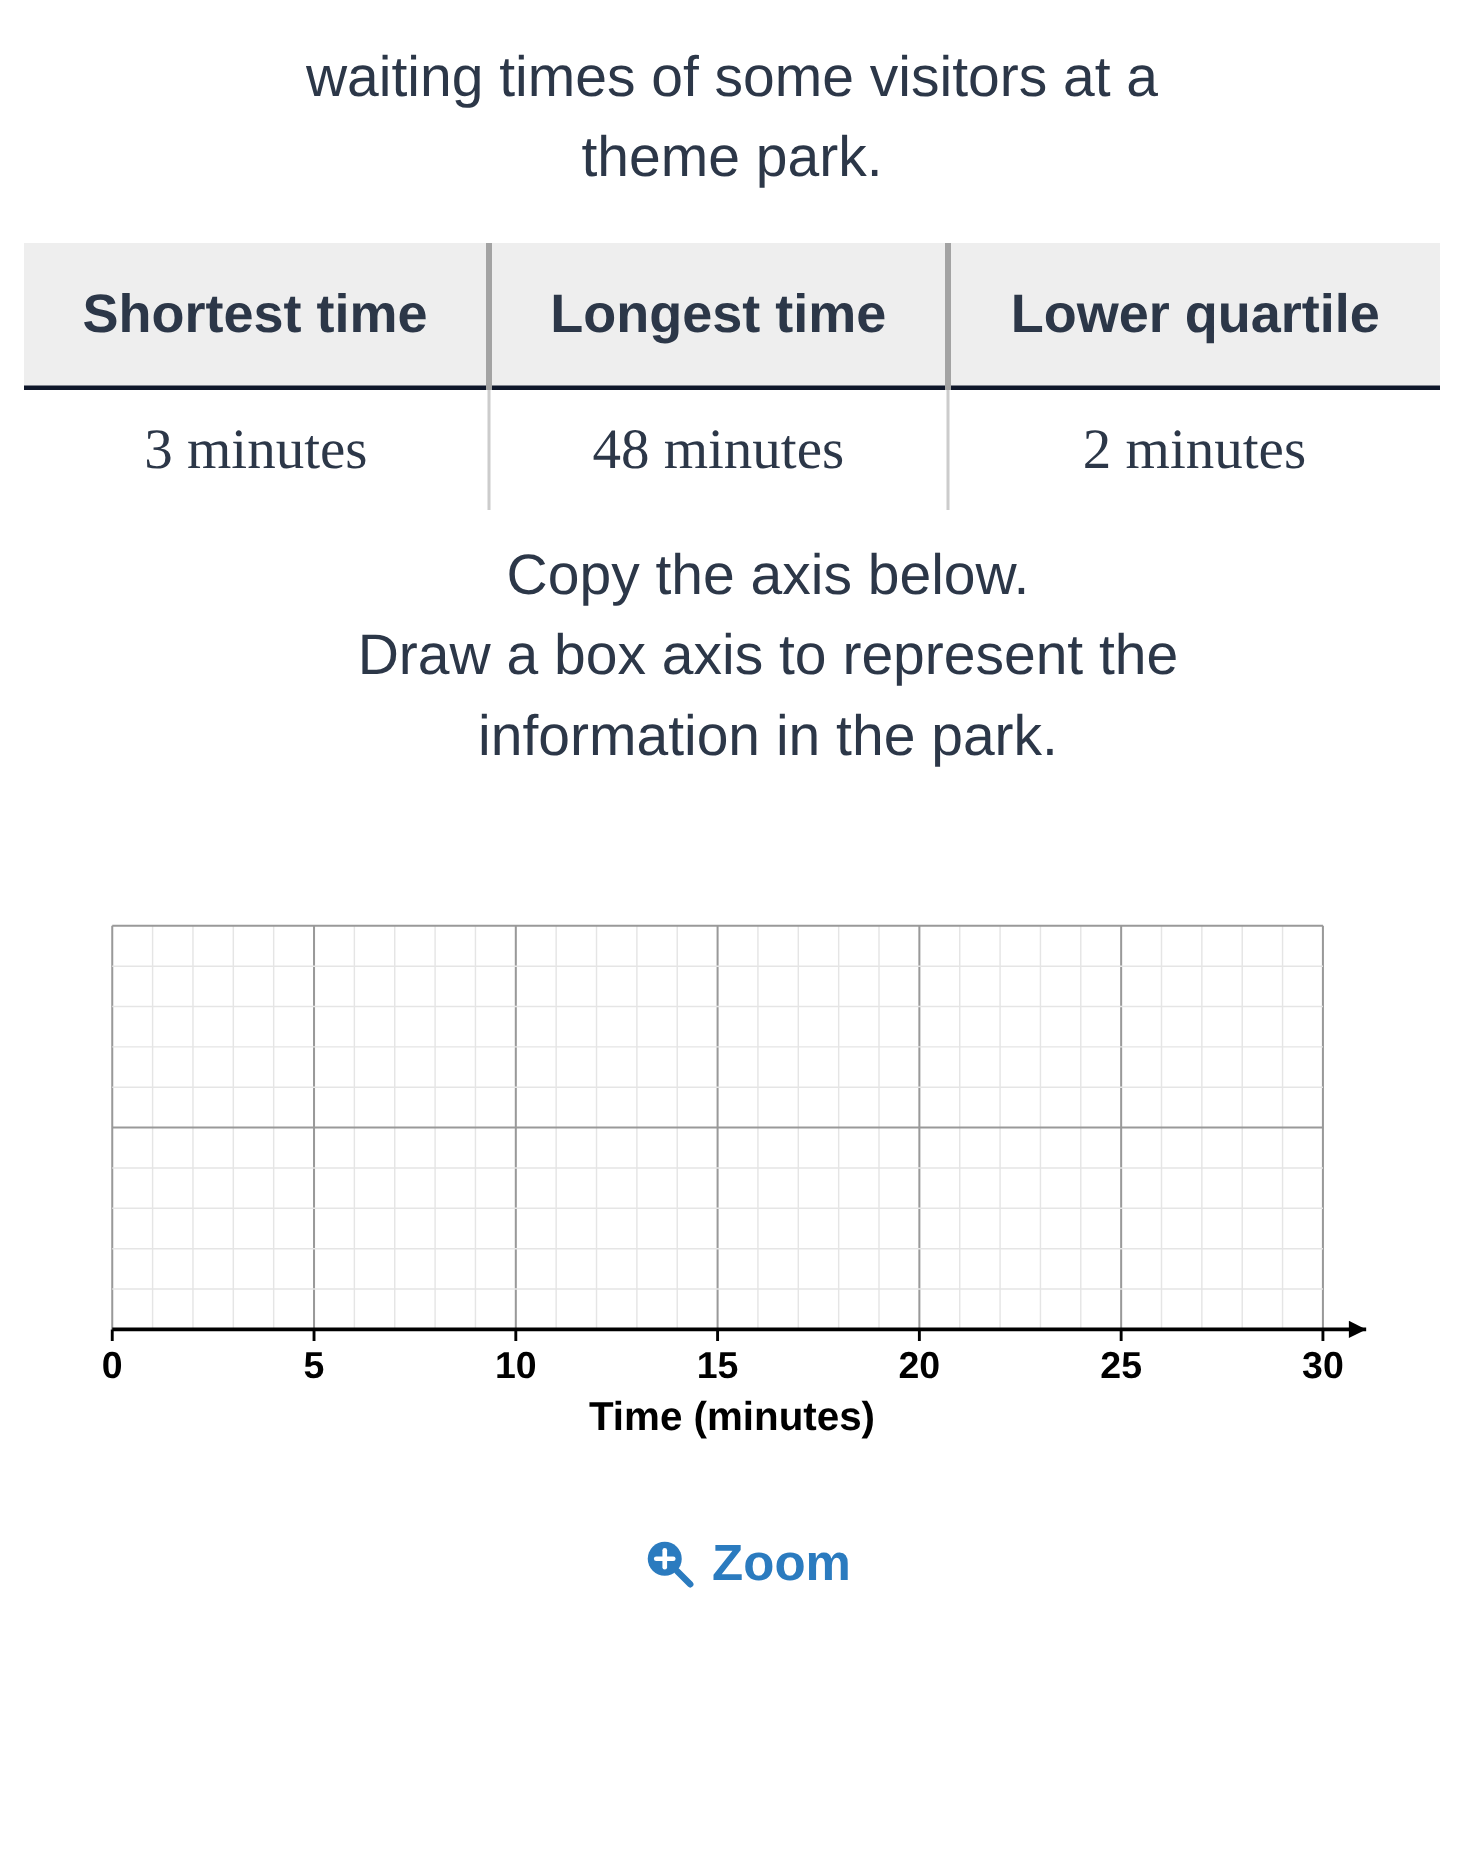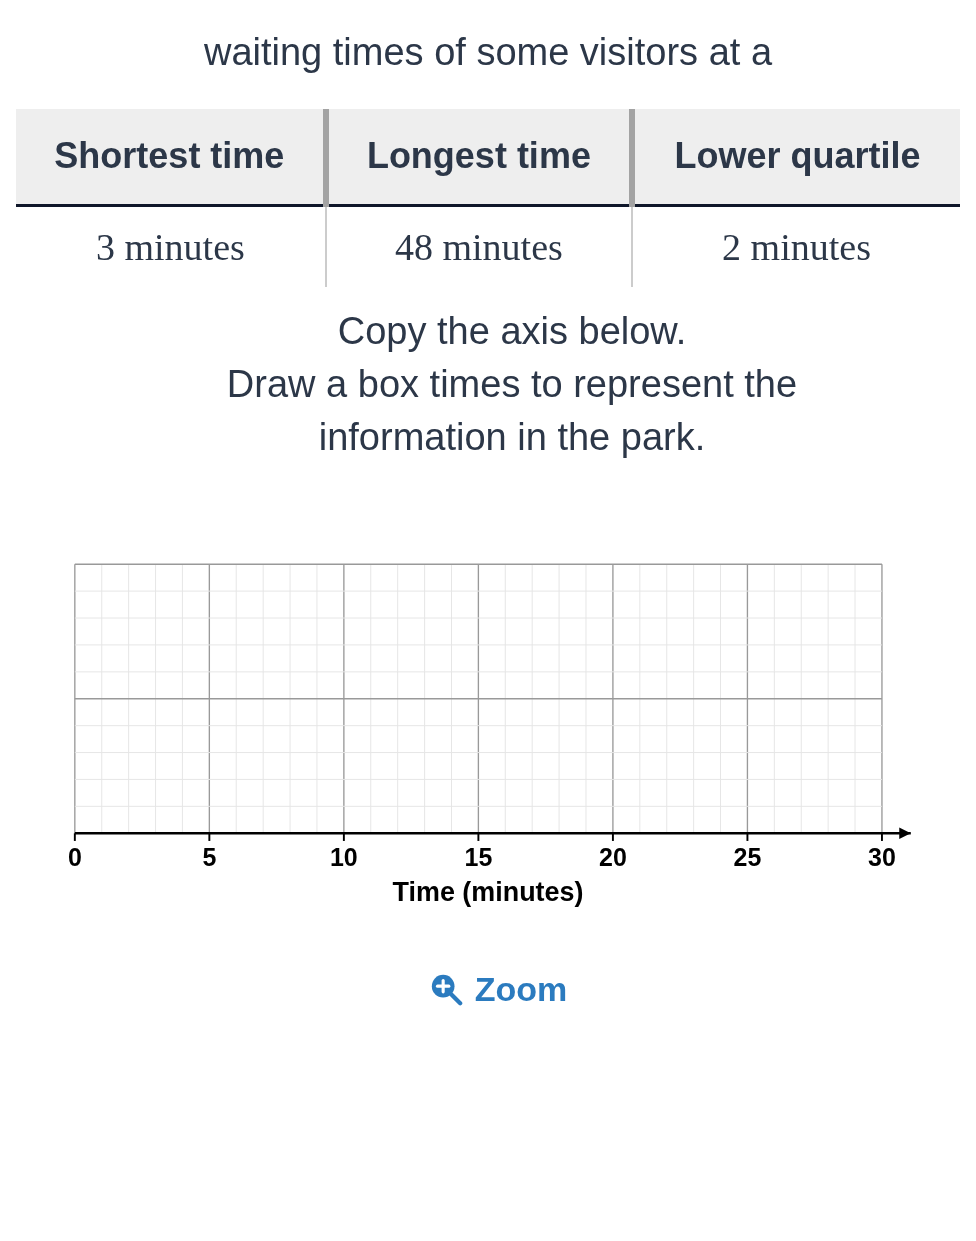--- a/index.html
+++ b/index.html
@@ -29,21 +29,21 @@
       border-collapse: collapse;
       margin-bottom: 10px;
     }
     .data-table th {
       background: #eeeeee;
       padding: 24px 20px;
       font-size: 36px;
       font-weight: 700;
       color: #2c3748;
       text-align: center;
-      border-right: 6px solid #a3a3a3;
+      border-right: 4px solid #a3a3a3;
       line-height: 1.3;
     }
     .data-table th:last-child {
       border-right: none;
     }
     .data-table td {
       padding: 18px 10px;
       font-size: 38px;
       font-family: Georgia, 'Times New Roman', serif;
       color: #2c3748;
@@ -100,20 +100,21 @@
       width: 34px;
       height: 34px;
     }
   </style>
 </head>
 <body>
 
 <div class="container">
   <div class="intro-text">
     <span>waiting times of some visitors at a</span><br>
+    <span>theme park.</span>
   </div>
 
   <table class="data-table">
     <thead>
       <tr>
         <th>Shortest time</th>
         <th>Longest time</th>
         <th>Lower quartile</th>
       </tr>
     </thead>
@@ -121,21 +122,21 @@
       <tr>
         <td>3 minutes</td>
         <td>48 minutes</td>
         <td>2 minutes</td>
       </tr>
     </tbody>
   </table>
 
   <div class="instruction-text">
     <span>Copy the axis below.</span><br>
-    <span>Draw a box times to represent the</span><br>
+    <span>Draw a box axis to represent the</span><br>
     <span>information in the park.</span>
   </div>
 
   <div class="chart-area">
     <svg class="axis-svg" viewBox="0 0 920 380">
 
       <g>
 
         <g id="minor-v">
             <line x1="58" x2="58" y1="20" y2="300" stroke="#e5e5e5" stroke-width="1"></line>

